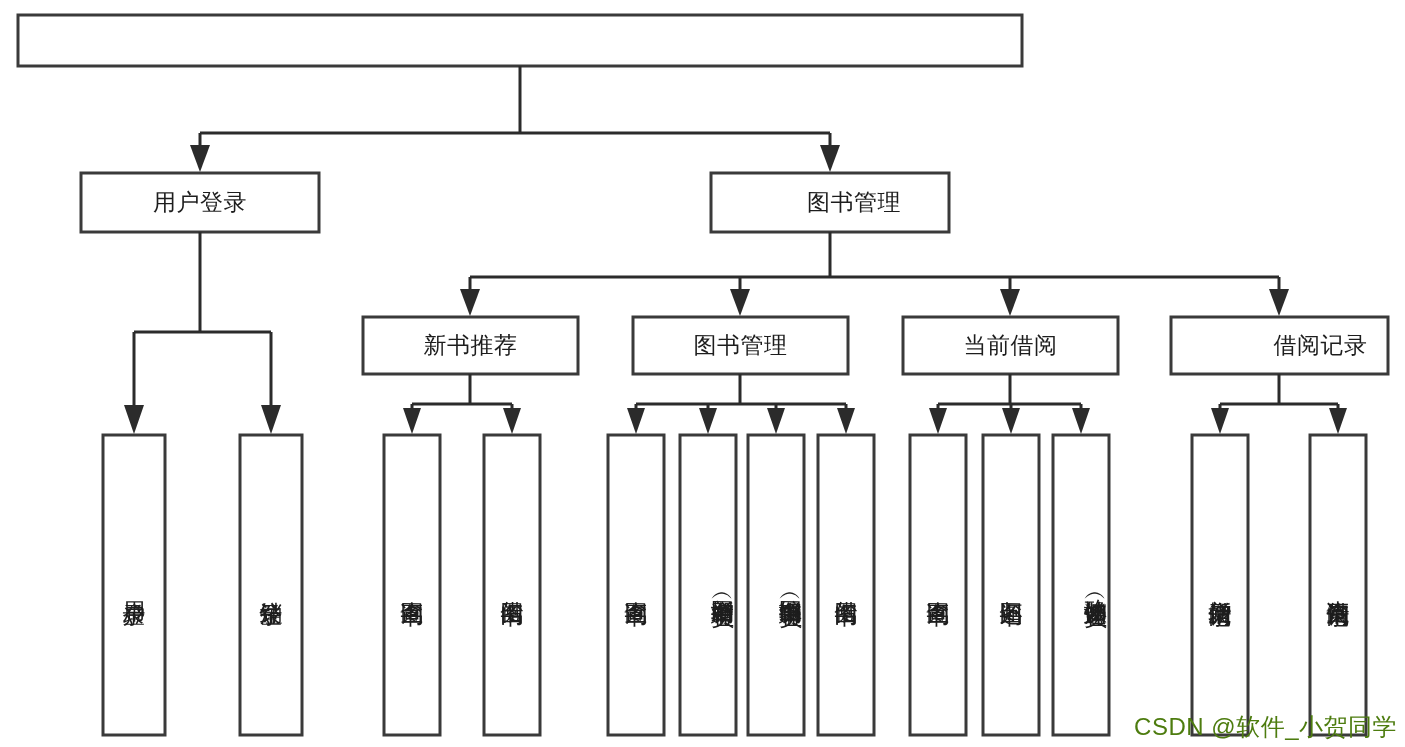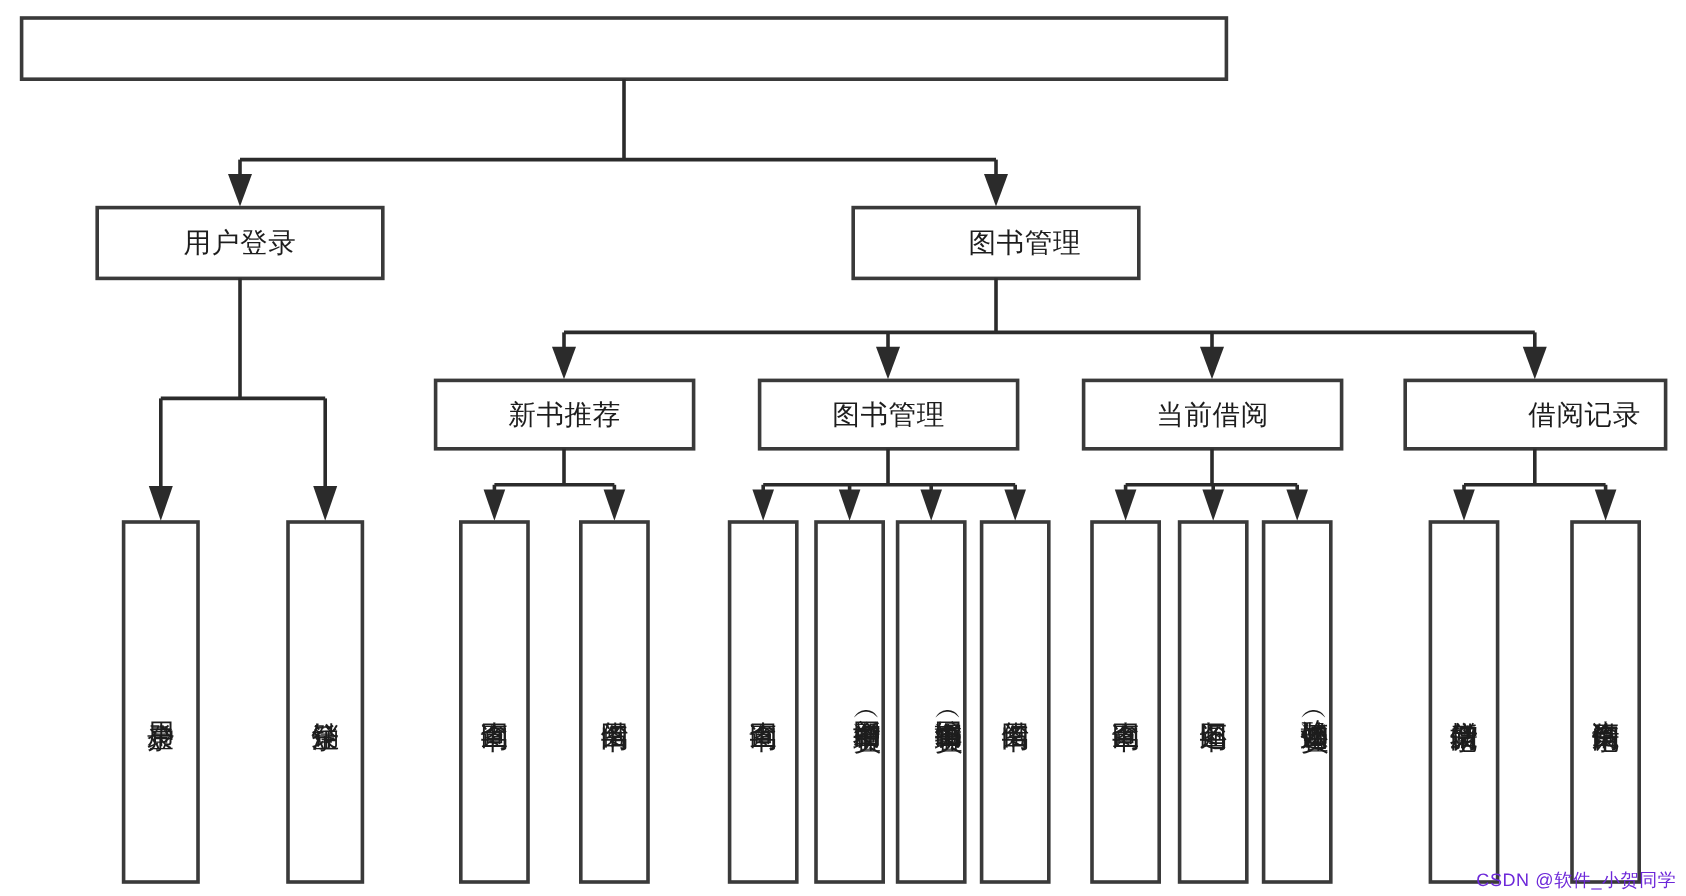--- a/index.html
+++ b/index.html
@@ -65,22 +65,22 @@
     letter-spacing: 1px;
     writing-mode: vertical-rl;
     text-orientation: upright;
     white-space: nowrap;
     pointer-events: none;
   }
   #watermark {
     position: absolute;
     right: 8px;
     bottom: 4px;
-    font-size: 15px;
-    color: #6d28d9;
+    font-size: 24px;
+    color: #4d7c0f;
     letter-spacing: 0.5px;
     white-space: nowrap;
     font-family: "Liberation Sans", "DejaVu Sans", sans-serif;
   }
 </style>
 </head>
 <body>
 
 <div id="diagram-root">
 

